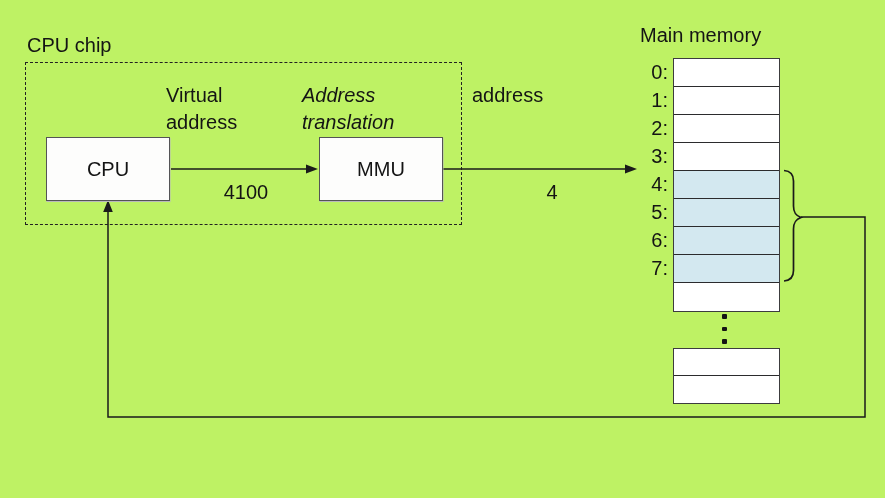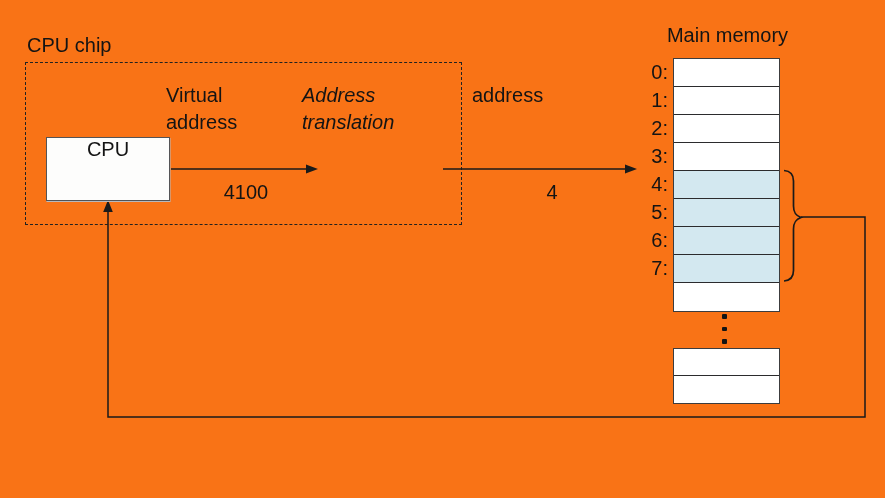--- a/index.html
+++ b/index.html
@@ -1,50 +1,50 @@
 <!DOCTYPE html>
 <html style="--hl: #d3e8f0; --line: #1a1a1a;"><head>
 <meta charset="utf-8">
 <style>
   html,body { margin:0; padding:0; background:#ffffff; }
   .stage {
-    position:relative; width:885px; height:498px; background:#f97316;
+    position:relative; width:885px; height:498px; background:#bef264;
     font-family:"Liberation Sans", sans-serif; color:#141414; font-size:20px;
     overflow:hidden;
   }
   .abs { position:absolute; }
   .overlay { position:absolute; left:0; top:0; width:885px; height:498px; pointer-events:none; }
   .overlay line, .overlay path { stroke:var(--line,#1a1a1a); stroke-width:1.5; fill:none; }
   .overlay path.brace { stroke-width:1.7; }
   .overlay polygon { fill:var(--line,#1a1a1a); stroke:none; }
 
   .chip-label { left:27px; top:32px; line-height:27px; white-space:nowrap; }
   .dashed-box {
     left:25px; top:62px; width:437px; height:163px;
     border:1.6px dashed #222; box-sizing:border-box;
   }
   .box {
     width:124px; height:64px; box-sizing:border-box;
     border:1.4px solid #545456; background:#fdfdfc;
-    display:flex; justify-content:center;
+    display:flex; align-items:center; justify-content:center;
     box-shadow:0.5px 1px 0 #b9b9bb;
   }
   .box.cpu { left:46px; top:137px; }
   .box.mmu { left:319px; top:137px; }
 
   .stack { width:160px; text-align:left; line-height:27px; }
   .stack.va { left:166px; top:82px; }
   .stack.at { left:302px; top:82px; font-style:italic; }
   .stack.pa { left:472px; top:82px; }
   .stack div { white-space:nowrap; }
   .value { width:160px; text-align:center; line-height:27px; }
   .value.va { left:166px; top:179px; }
   .value.pa { left:472px; top:179px; }
 
-  .mem-title { left:640px; top:22px; width:175px; text-align:center; line-height:27px; white-space:nowrap; }
+  .mem-title { left:640px; top:22px; width:175px; text-align:left; line-height:27px; white-space:nowrap; }
 
   .mem-labels { left:588px; top:58px; width:80px; text-align:right; }
   .mem-labels .lab { height:28px; line-height:28px; }
 
   .mem-col {
     left:673px; top:58px; width:107px; box-sizing:border-box;
     border:1.5px solid #3c3c3e; background:#ffffff;
   }
   .mem-col .cell { height:28px; box-sizing:border-box; border-bottom:1.5px solid #2b2b2d; }
   .mem-col .cell:last-child { border-bottom:none; }
@@ -83,20 +83,23 @@
     <path d="M801,217 H865 V417 H108 V210"></path>
     <polygon points="108,200 103.2,212 112.8,212"></polygon>
 
     <path class="brace" d="M784,170.5 C790.5,171 793.5,174.5 793.5,181 L793.5,206 C793.5,212.5 795.5,215.5 801,217.5 C795.5,219.5 793.5,222.5 793.5,229 L793.5,270.5 C793.5,277 790.5,280.5 784,281"></path>
   </svg>
 
   <div class="abs chip-label">CPU chip</div>
 
   <div class="abs box cpu">
     <span>CPU</span>
+  </div>
+  <div class="abs box mmu">
+    <span>MMU</span>
   </div>
 
   <div class="abs stack va">
     <div>Virtual</div>
     <div>address</div>
   </div>
   <div class="abs value va">4100</div>
 
   <div class="abs stack at">
     <div>Address</div>

